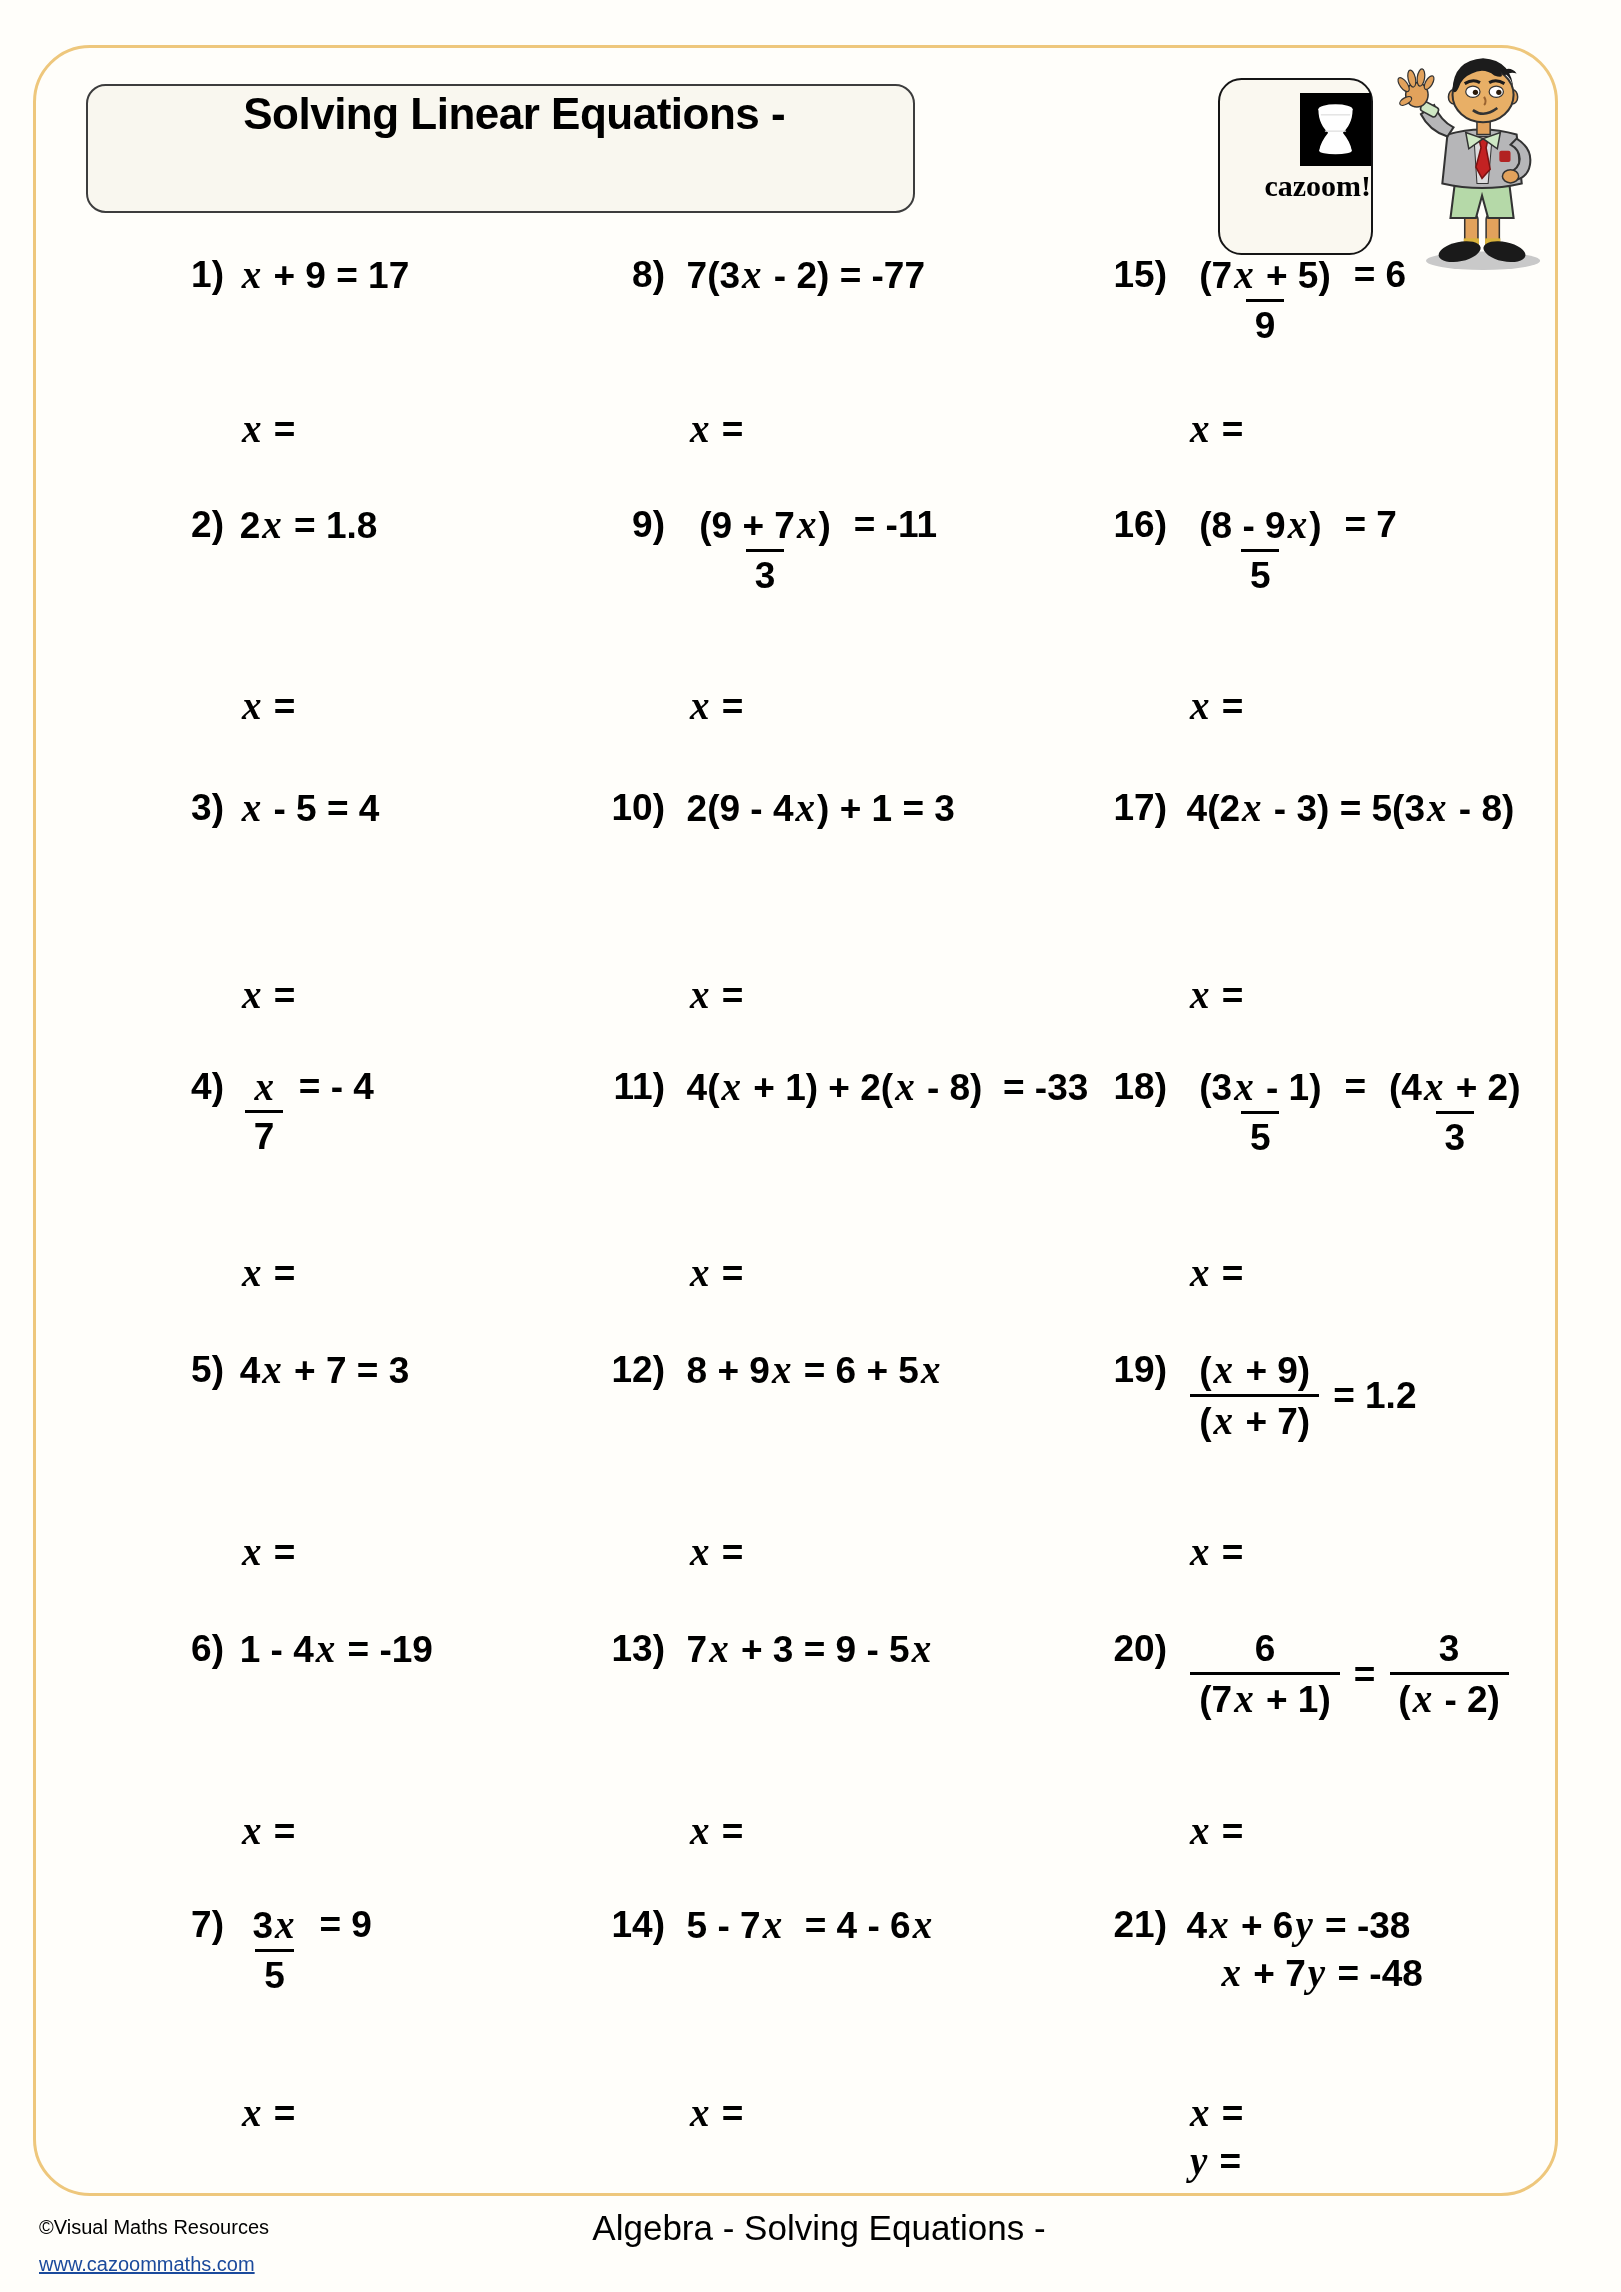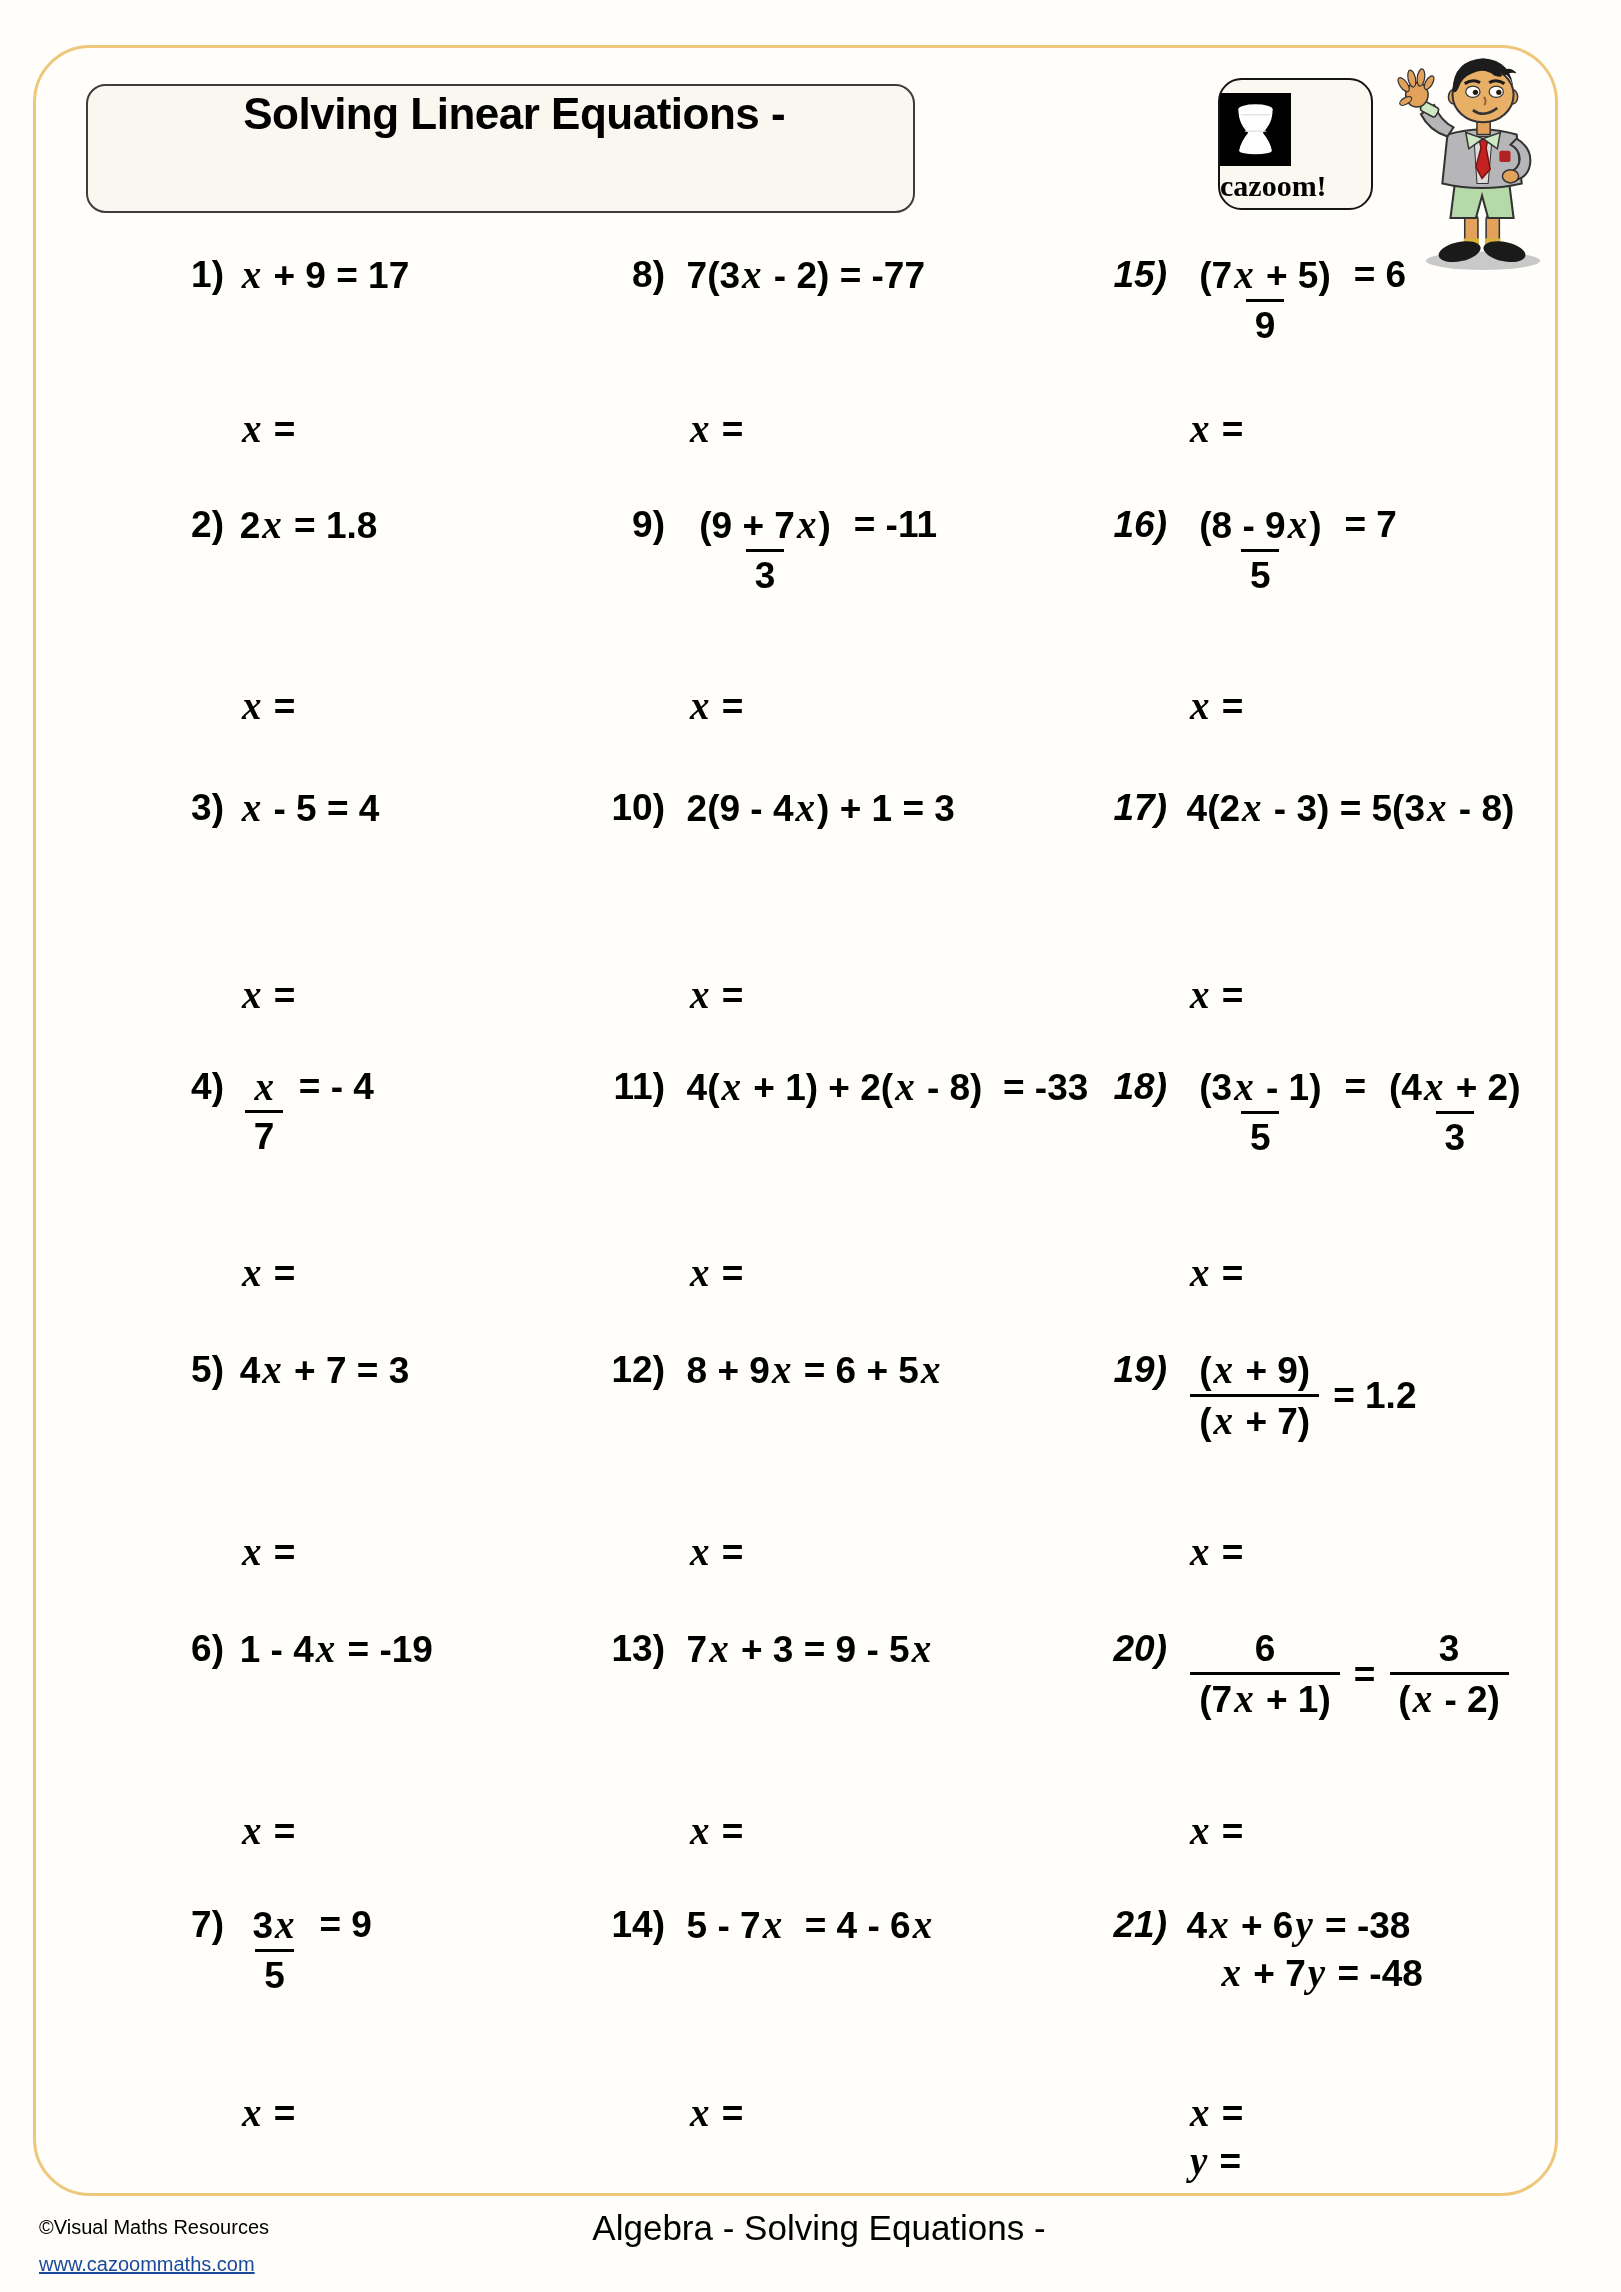--- a/index.html
+++ b/index.html
@@ -7,33 +7,33 @@
          font-family:"Liberation Sans",sans-serif;color:#000;}
   
   .page-border{position:absolute;left:33px;top:45px;width:1519px;height:2145px;
     border:3.9px solid var(--border,#eec77c);border-radius:57px;background:transparent;}
   
   .title-box{position:absolute;left:86px;top:84px;width:829px;height:129px;
     border:2.9px solid #3d3d3d;border-radius:19.6px;background:#f9f7ef;
     display:flex;flex-direction:row;justify-content:center;padding-left:27.4px;box-sizing:border-box;}
   .title-line{font-size:44px;font-weight:700;line-height:56px;letter-spacing:-0.5px;}
   
-  .logo-box{position:absolute;left:1218px;top:78px;width:155px;height:132px;
+  .logo-box{position:absolute;left:1218px;top:78px;width:155px;height:177px;
     border:2.9px solid #151515;border-radius:23.5px;background:#faf8f0;box-sizing:border-box;
-    display:flex;flex-direction:column;align-items:flex-start;}
+    display:flex;flex-direction:column;align-items:flex-end;}
   .logo-square{width:71px;height:73px;background:#000;margin-top:12.7px;display:flex;align-items:center;justify-content:center;}
   .logo-text{font-family:"Liberation Serif",serif;font-weight:700;font-size:30px;line-height:39px;letter-spacing:0px;}
   
   .mascot{position:absolute;left:1378px;top:47px;width:204px;height:227px;}
   
   .cell{position:absolute;display:flex;align-items:flex-start;}
   .pnum{font-size:37px;font-weight:700;line-height:47px;text-align:right;flex:none;}
   .c1{left:189px}.c1 .pnum{width:35px;margin-right:15.7px;}
   .c2{left:610px}.c2 .pnum{width:55px;margin-right:21.6px;}
-  .c3{left:1108px}.c3 .pnum{width:59px;margin-right:19.6px;font-style:italic;}
+  .c3{left:1108px}.c3 .pnum{width:59px;margin-right:19.6px;}
   .r1{top:251px}.r2{top:501px}.r3{top:784px}.r4{top:1063px}.r5{top:1346px}.r6{top:1625px}.r7{top:1901px}
   .peq{display:flex;flex-direction:column;}
   .eline{display:flex;align-items:baseline;white-space:pre;}
   .fa-top .eline{align-items:flex-start;}
   .fa-mid .eline{align-items:center;}
   .eline.indent{margin-left:33px;}
   .mtxt{font-size:37px;font-weight:700;line-height:47px;}
   .mvar{font-family:"Liberation Serif",serif;font-style:italic;font-weight:700;font-size:39px;line-height:47px;padding:0 2px;}
   .fr{display:inline-flex;flex-direction:column;align-items:center;margin:0 3.9px;}
   .fn,.fd{display:flex;align-items:baseline;justify-content:center;white-space:pre;padding:0 8.8px;}

